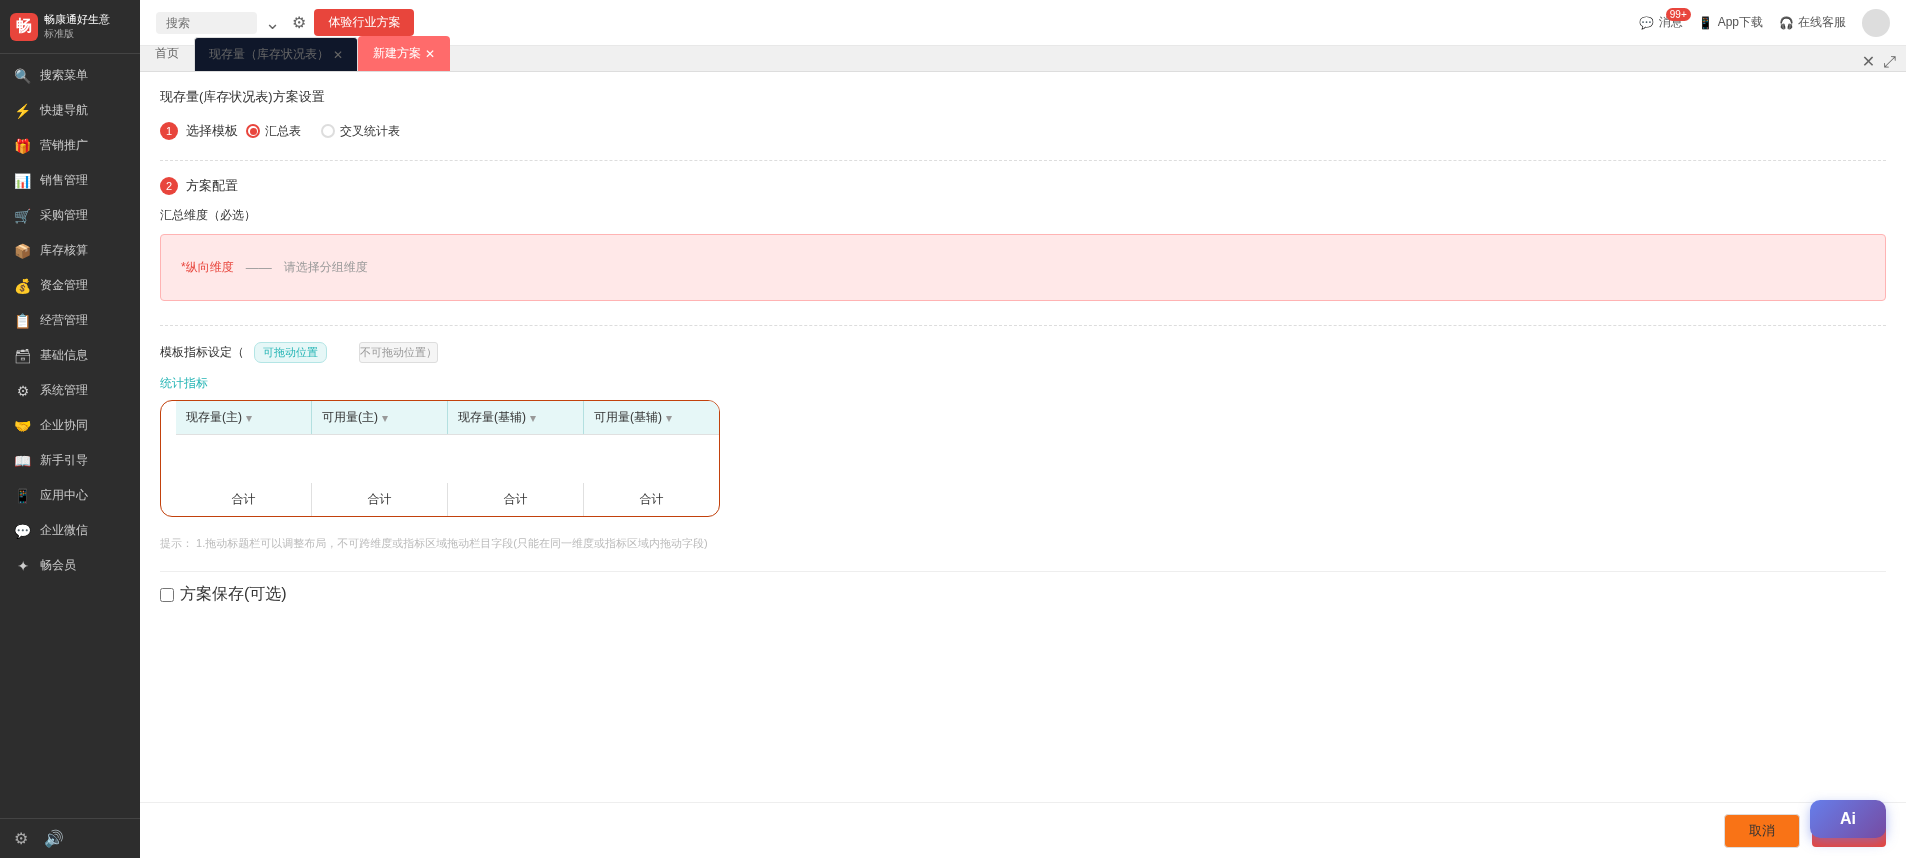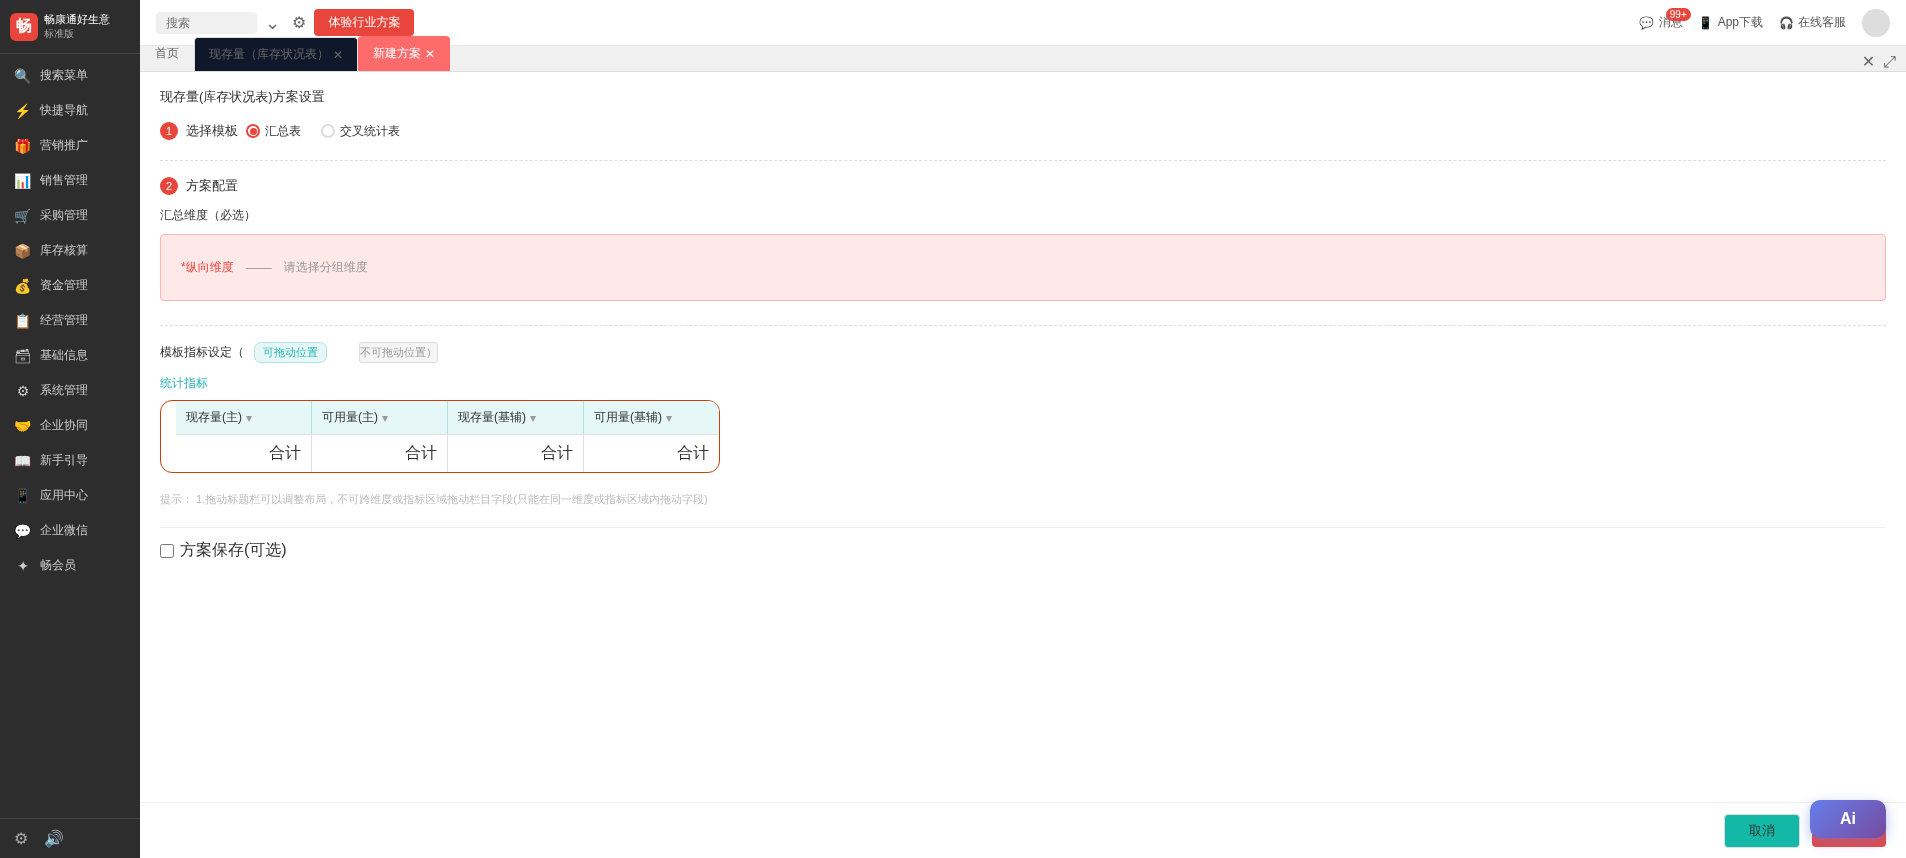--- a/index.html
+++ b/index.html
@@ -332,24 +332,25 @@
     .stats-col:last-child { border-right: none; }
     .col-dropdown { color: #999; font-size: 12px; cursor: pointer; }
     .stats-table-row {
       display: flex;
       border-top: 1px solid #e0e0e0;
     }
     .stats-cell {
       flex: 1;
       min-width: 130px;
       padding: 8px 10px;
-      font-size: 16px;
+      font-size: 12px;
       color: #333;
-      text-align: right;
+      text-align: center;
       border-right: 1px solid #e0e0e0;
+      margin-top: 48px;
     }
     .stats-cell:last-child { border-right: none; }
 
     
     .tips-section {
       margin-top: 16px;
       color: #bbb;
       font-size: 11px;
     }
     .tips-section p { margin-bottom: 4px; }
@@ -380,21 +381,21 @@
       display: flex;
       align-items: center;
       justify-content: flex-end;
       padding: 0 20px;
       gap: 12px;
       flex-shrink: 0;
     }
     .btn-cancel {
       padding: 7px 24px;
       border: 1px solid #ddd;
-      background: #14b8a6;
+      background: #f97316;
       border-radius: 4px;
       font-size: 13px;
       color: #333;
       cursor: pointer;
     }
     .btn-query {
       padding: 7px 24px;
       border: none;
       background: #e8453c;
       border-radius: 4px;

